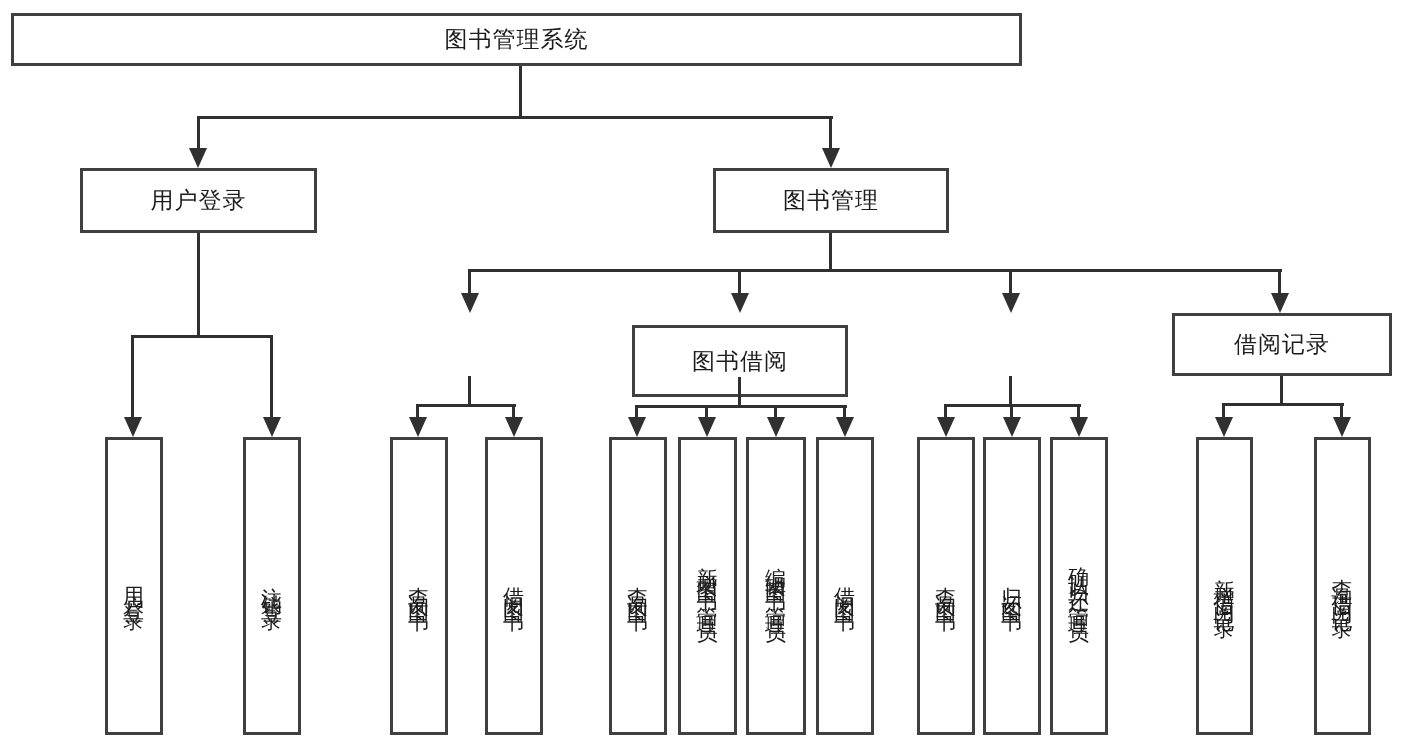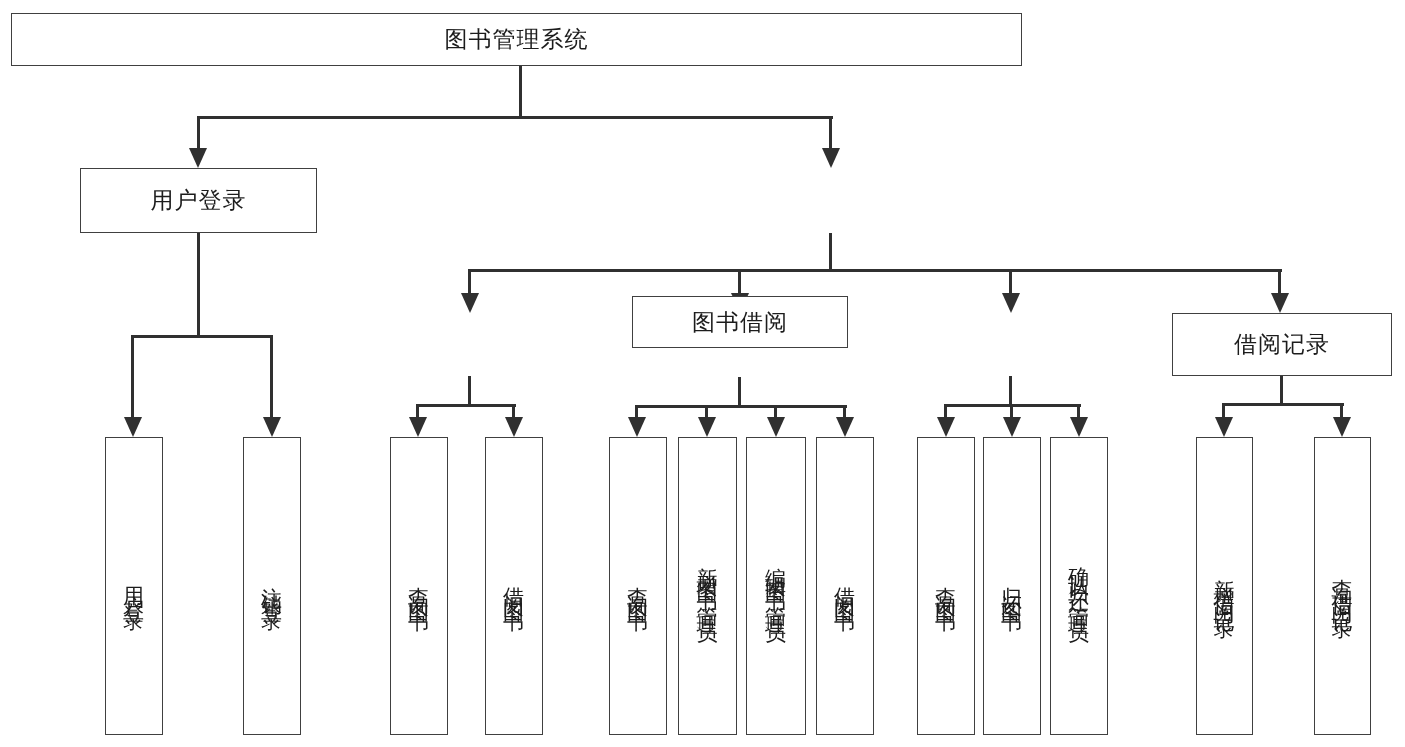--- a/index.html
+++ b/index.html
@@ -1,20 +1,20 @@
 <!DOCTYPE html>
 <html><head>
 <meta charset="utf-8">
 <style>
   html,body{margin:0;padding:0;background:#ffffff;}
   body{width:1405px;height:747px;overflow:hidden;
        font-family:"Liberation Sans","DejaVu Sans",sans-serif;}
   .canvas{position:relative;width:1405px;height:747px;background:#ffffff;}
 
-  .node{position:absolute;box-sizing:border-box;border:1px solid #404040;
+  .node{position:absolute;box-sizing:border-box;border:3px solid #404040;
         background:#ffffff;display:flex;align-items:center;justify-content:center;
         color:#1c1c1c;}
   .node.h{font-size:23px;letter-spacing:1px;white-space:nowrap;}
   .node.v{writing-mode:vertical-rl;font-size:21px;letter-spacing:8px;line-height:1;}
   .node.v span{display:block;}
 
   .vline{position:absolute;width:3px;background:#303030;}
   .hline{position:absolute;height:3px;background:#303030;}
   .arrow{position:absolute;width:0;height:0;
          border-left:9px solid transparent;border-right:9px solid transparent;
@@ -36,40 +36,43 @@
   <div class="vline" style="left:519px;top:66px;height:52px"></div>
   <div class="hline" style="left:197px;top:116px;width:636px"></div>
   <div class="vline" style="left:197px;top:118px;height:32px"></div>
   <div class="arrow" style="left:189px;top:148px"></div>
   <div class="vline" style="left:829px;top:118px;height:32px"></div>
   <div class="arrow" style="left:822px;top:148px"></div>
 
   <div class="node h" style="left:80px;top:168px;width:237px;height:65px">
     <span>用户登录</span>
   </div>
+  <div class="node h" style="left:713px;top:168px;width:236px;height:65px">
+    <span>图书管理</span>
+  </div>
 
   <div class="vline" style="left:197px;top:233px;height:104px"></div>
   <div class="hline" style="left:131px;top:335px;width:142px"></div>
   <div class="vline" style="left:131px;top:335px;height:84px"></div>
   <div class="arrow" style="left:124px;top:417px"></div>
   <div class="vline" style="left:270px;top:335px;height:84px"></div>
   <div class="arrow" style="left:263px;top:417px"></div>
 
   <div class="vline" style="left:829px;top:233px;height:39px"></div>
   <div class="hline" style="left:468px;top:269px;width:814px"></div>
   <div class="vline" style="left:468px;top:269px;height:26px"></div>
   <div class="arrow" style="left:461px;top:293px"></div>
   <div class="vline" style="left:738px;top:269px;height:26px"></div>
   <div class="arrow" style="left:731px;top:293px"></div>
   <div class="vline" style="left:1009px;top:269px;height:26px"></div>
   <div class="arrow" style="left:1002px;top:293px"></div>
   <div class="vline" style="left:1278px;top:269px;height:26px"></div>
   <div class="arrow" style="left:1271px;top:293px"></div>
 
-  <div class="node h" style="left:632px;top:296px;width:216px;height:52px">
+  <div class="node h" style="left:632px;top:325px;width:216px;height:72px">
     <span>图书借阅</span>
   </div>
   <div class="node h" style="left:1172px;top:313px;width:220px;height:63px">
     <span>借阅记录</span>
   </div>
 
   <div class="vline" style="left:468px;top:376px;height:31px"></div>
   <div class="hline" style="left:416px;top:404px;width:100px"></div>
   <div class="vline" style="left:416px;top:404px;height:15px"></div>
   <div class="arrow" style="left:409px;top:417px"></div>

